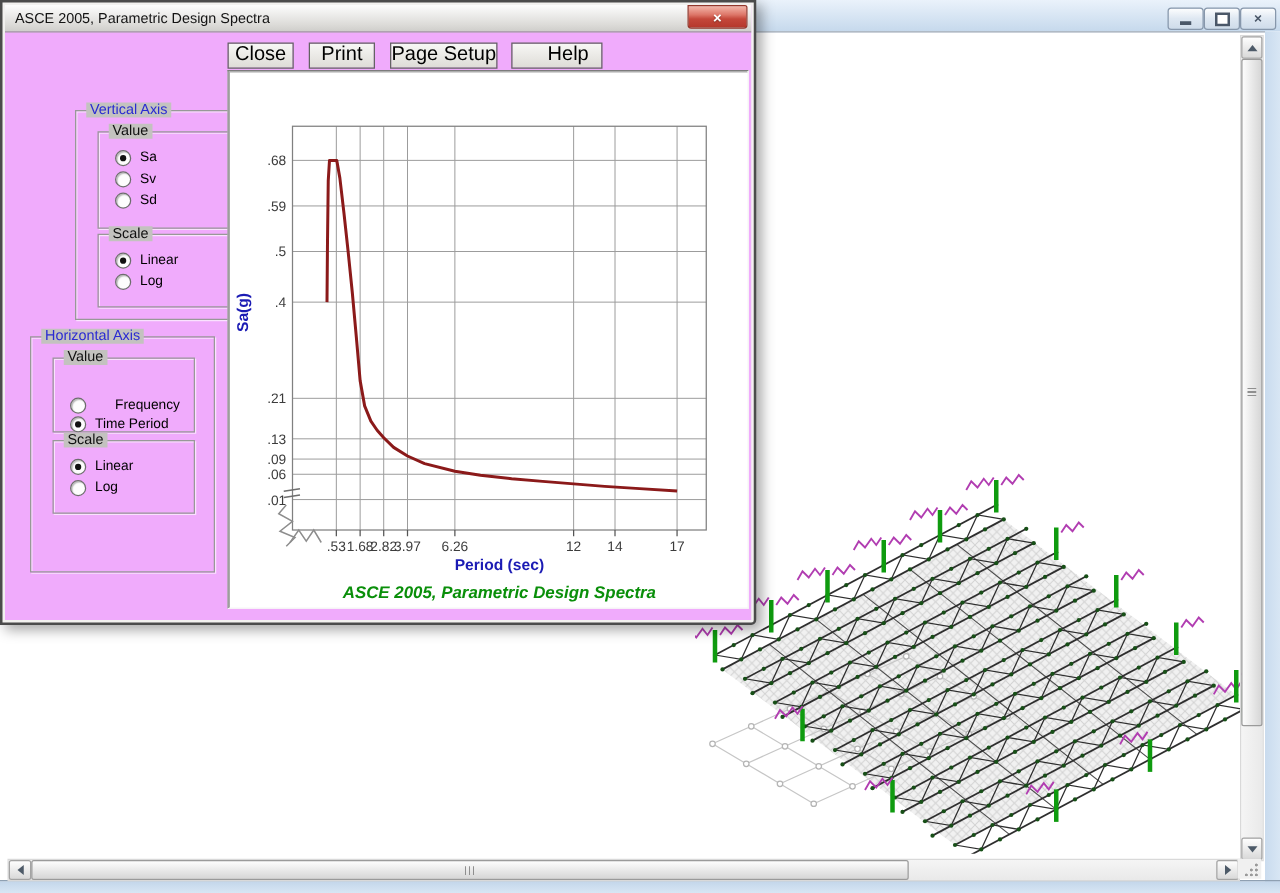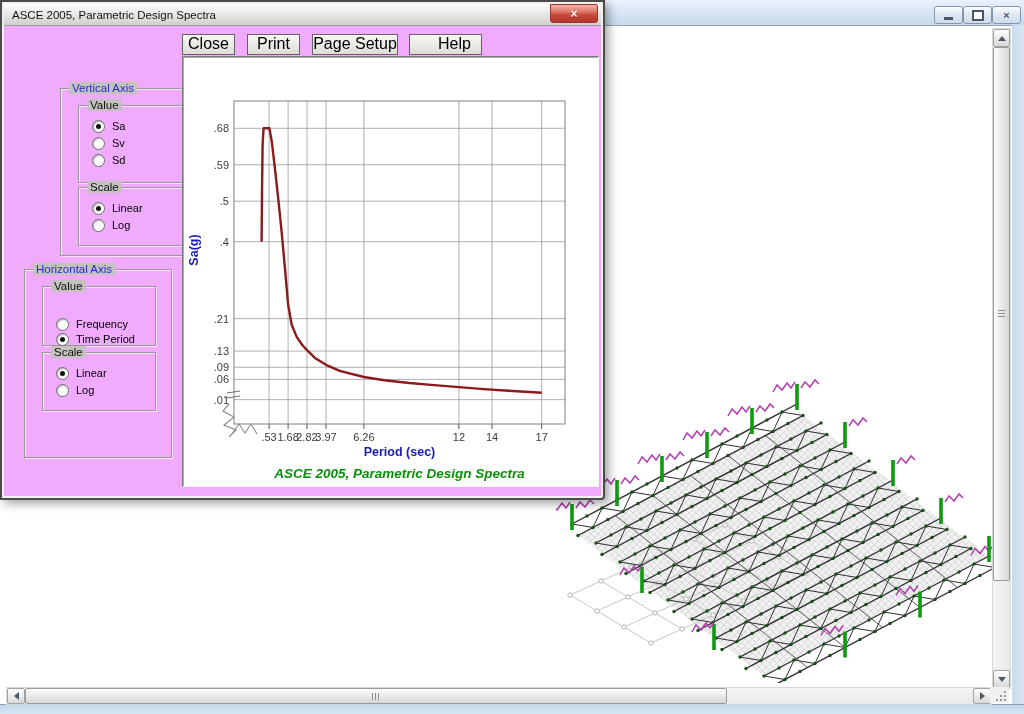--- a/index.html
+++ b/index.html
@@ -615,21 +615,21 @@
 
         <div class="groupbox" style="left:20px;top:243px;width:146px;height:187px;">
           <span class="gb-caption cap-blue">Horizontal Axis</span>
           <div class="groupbox" style="left:17px;top:16px;width:112px;height:58px;">
             <span class="gb-caption cap-black">Value</span>
             <div></div>
           <div class="radio-row" style="left: 13px; top: 13px; margin-top: 32px;">
                 <span class="radio-circle checked"></span>
                 <span class="radio-label">Time Period</span>
               </div>
-              <div class="radio-row" style="left: 13px; top: 30px;">
+              <div class="radio-row" style="left: 13px; top: 30px; gap: 16px;">
                 <span class="radio-circle"></span>
                 <span class="radio-label">Frequency</span>
               </div>
             </div>
           <div class="groupbox" style="left:17px;top:82px;width:112px;height:57px;">
             <span class="gb-caption cap-black">Scale</span>
             <div></div>
           <div class="radio-row" style="left: 13px; top: 13px;">
                 <span class="radio-circle checked"></span>
                 <span class="radio-label">Linear</span>

